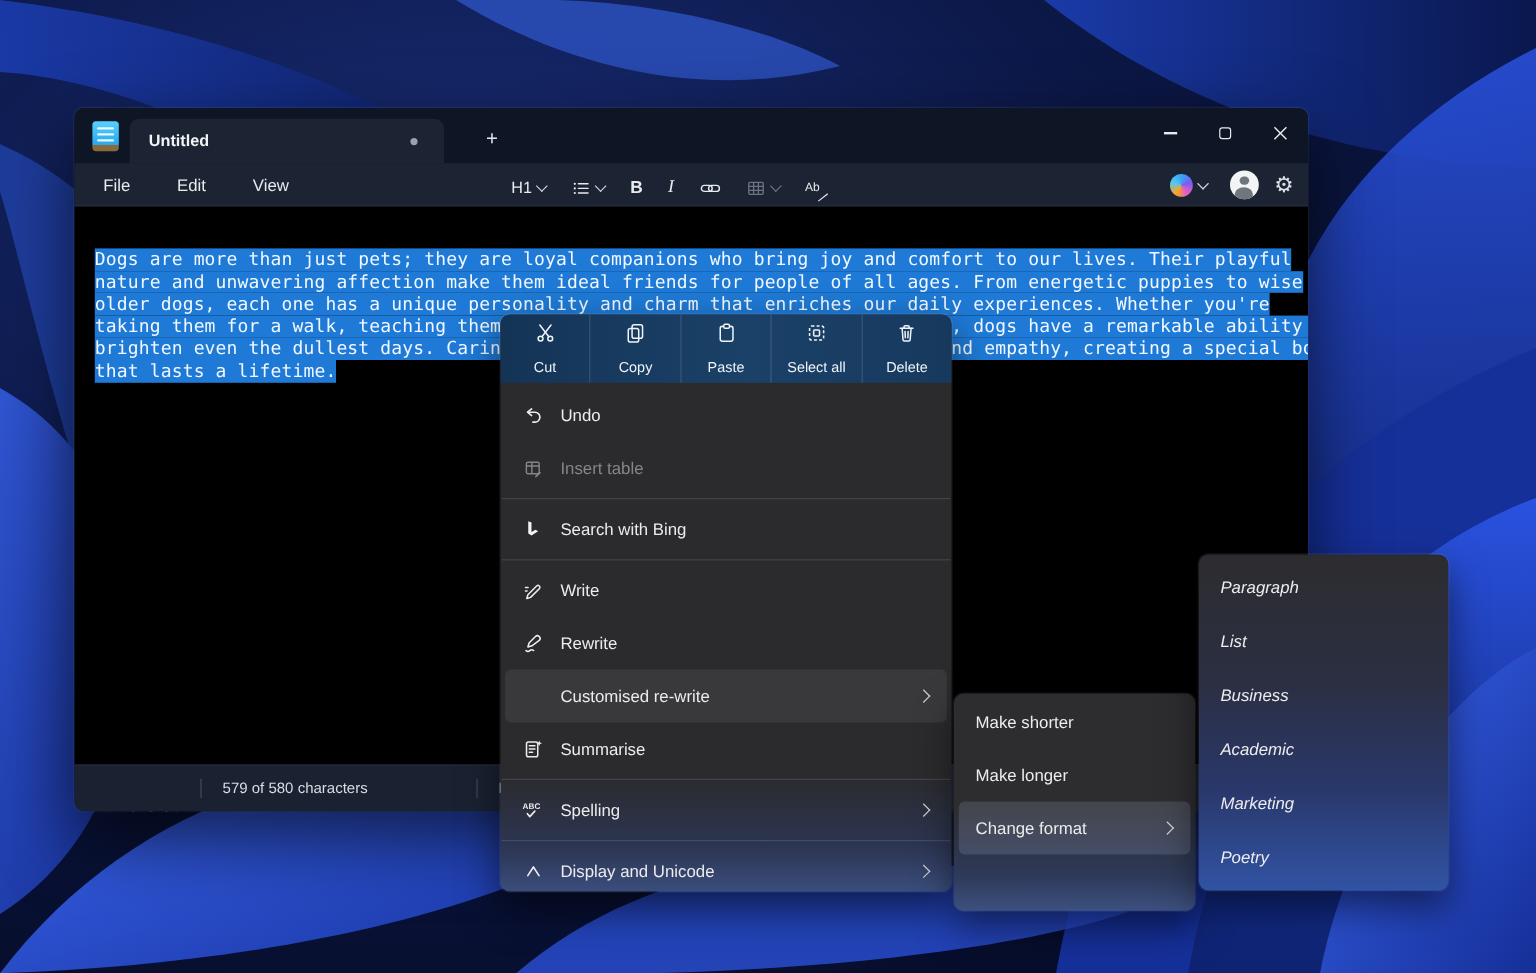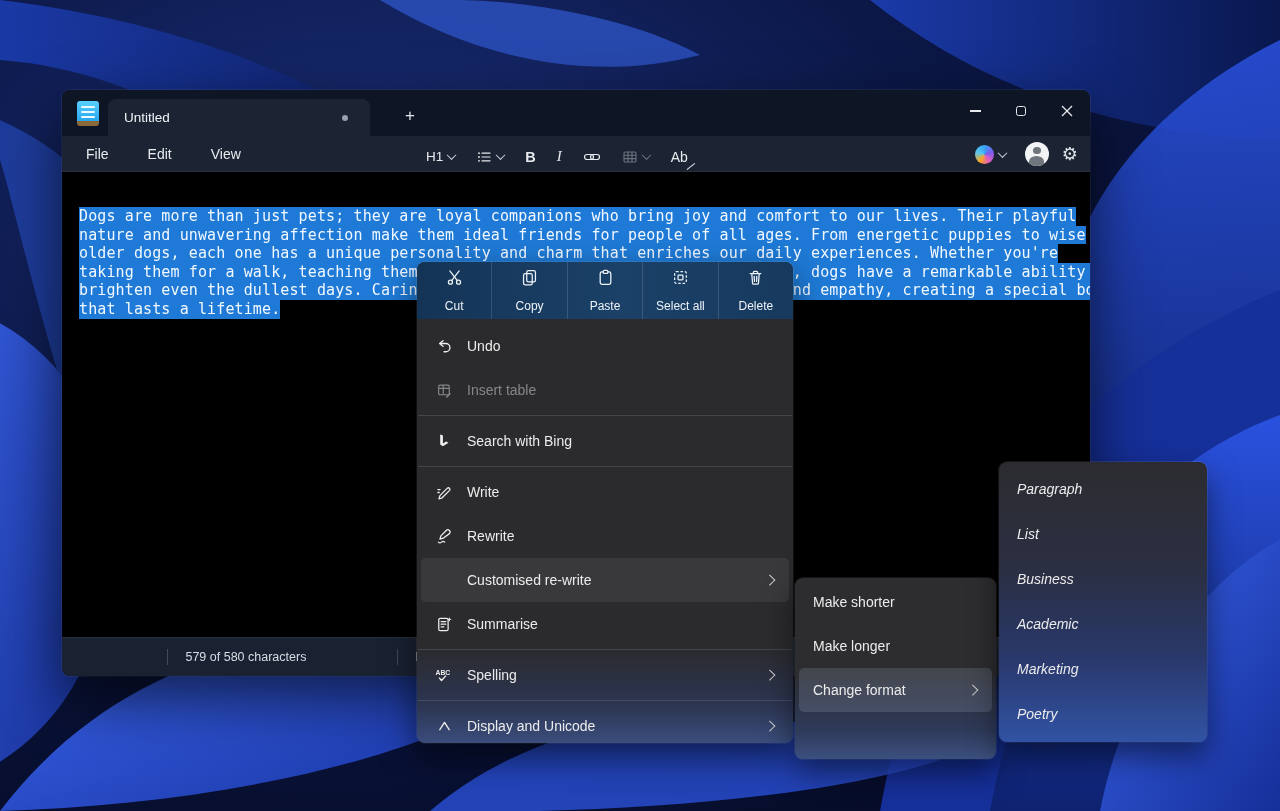--- a/index.html
+++ b/index.html
@@ -16,40 +16,40 @@
             box-shadow:0 22px 60px rgba(0,0,0,.65), 0 0 0 1px rgba(255,255,255,.07);
             display:flex; flex-direction:column; overflow:hidden; }
 
   .titlebar { position:relative; height:46px; background:#0e1524; flex:0 0 auto; }
   .app-icon { position:absolute; left:15px; top:11px; width:22px; height:25px;
               background:linear-gradient(180deg,#5ad0ff,#27a7ee 80%,#8a6a3a 80%);
               border-radius:3px; }
   .app-icon i { position:absolute; left:4px; right:4px; height:2px; background:#eaf8ff; border-radius:1px; }
   .tab { position:absolute; left:46px; top:9px; width:262px; height:37px;
          background:#1c2433; border-radius:8px 8px 0 0; display:flex; align-items:center; }
-  .tab-title { color:#f2f4f8; font-size:13.5px; font-weight:400; padding-left:16px; }
+  .tab-title { color:#f2f4f8; font-size:13.5px; font-weight:700; padding-left:16px; }
   .tab-dot { position:absolute; right:22px; top:16px; width:6px; height:6px; border-radius:50%; background:#99a1ac; }
   .new-tab { position:absolute; left:334px; top:12px; width:28px; height:28px; color:#dfe3ea;
              font-size:17px; display:flex; align-items:center; justify-content:center; border-radius:5px; }
   .win-controls { position:absolute; right:0; top:0; display:flex; }
   .wc { width:46px; height:42px; display:flex; align-items:center; justify-content:center; }
   .wc-min i { width:11px; height:1.4px; background:#e8eaee; display:block; }
   .wc-max i { width:10px; height:10px; border:1.3px solid #e8eaee; border-radius:2.5px; display:block; }
   .wc-close svg { display:block; }
 
   .toolbar { position:relative; height:36px; background:#1c2433; flex:0 0 auto;
              border-bottom:1px solid rgba(255,255,255,.05);text-align:center; }
   .menus { position:absolute; left:18px; top:0; height:36px; display:flex; gap:27px; align-items:center; }
   .menu-item { color:#e8eaee; font-size:14px; padding:3px 6px; border-radius:4px; }
   .tools-center { position:absolute; left:358px; top:0; height:41px; display:flex; align-items:center; gap:9px; }
   .tool { color:#e8eaee; display:flex; align-items:center; gap:5px; padding:4px 6px; border-radius:4px; font-size:13.5px; }
   .tool.dim, .tool.dim .chev-d { color:#6d7480; }
   .tool .bold-g { font-weight:800; font-size:14.5px; }
   .tool .italic-g { font-style:italic; font-family:"Liberation Serif", serif; font-size:15px; }
-  .clear-fmt { position:relative; font-size:14px; }
+  .clear-fmt { position:relative; font-size:10px; }
   .clear-fmt i { position:absolute; right:-2px; bottom:1px; width:10px; height:1.4px; background:#e8eaee;
                  transform:rotate(-38deg); }
   .tools-right { position:absolute; right:12px; top:0; height:36px; display:flex; align-items:center; gap:13px; }
   .copilot { width:19px; height:19px; border-radius:50%;
              background:conic-gradient(#37a4f4,#7a5cf0,#e45ec0,#f6a81f,#57c8f2,#37a4f4); }
   .avatar { width:24px; height:24px; border-radius:50%; background:#f3f4f6; position:relative; overflow:hidden; }
   .avatar b { position:absolute; top:4.5px; left:8.2px; width:7.6px; height:7.6px; border-radius:50%; background:#70767e; }
   .avatar u { position:absolute; top:13.5px; left:4.5px; width:15px; height:11px; border-radius:50% 50% 0 0; background:#70767e; }
   .gear { color:#dbdfe6; font-size:18px; line-height:1; }
 

